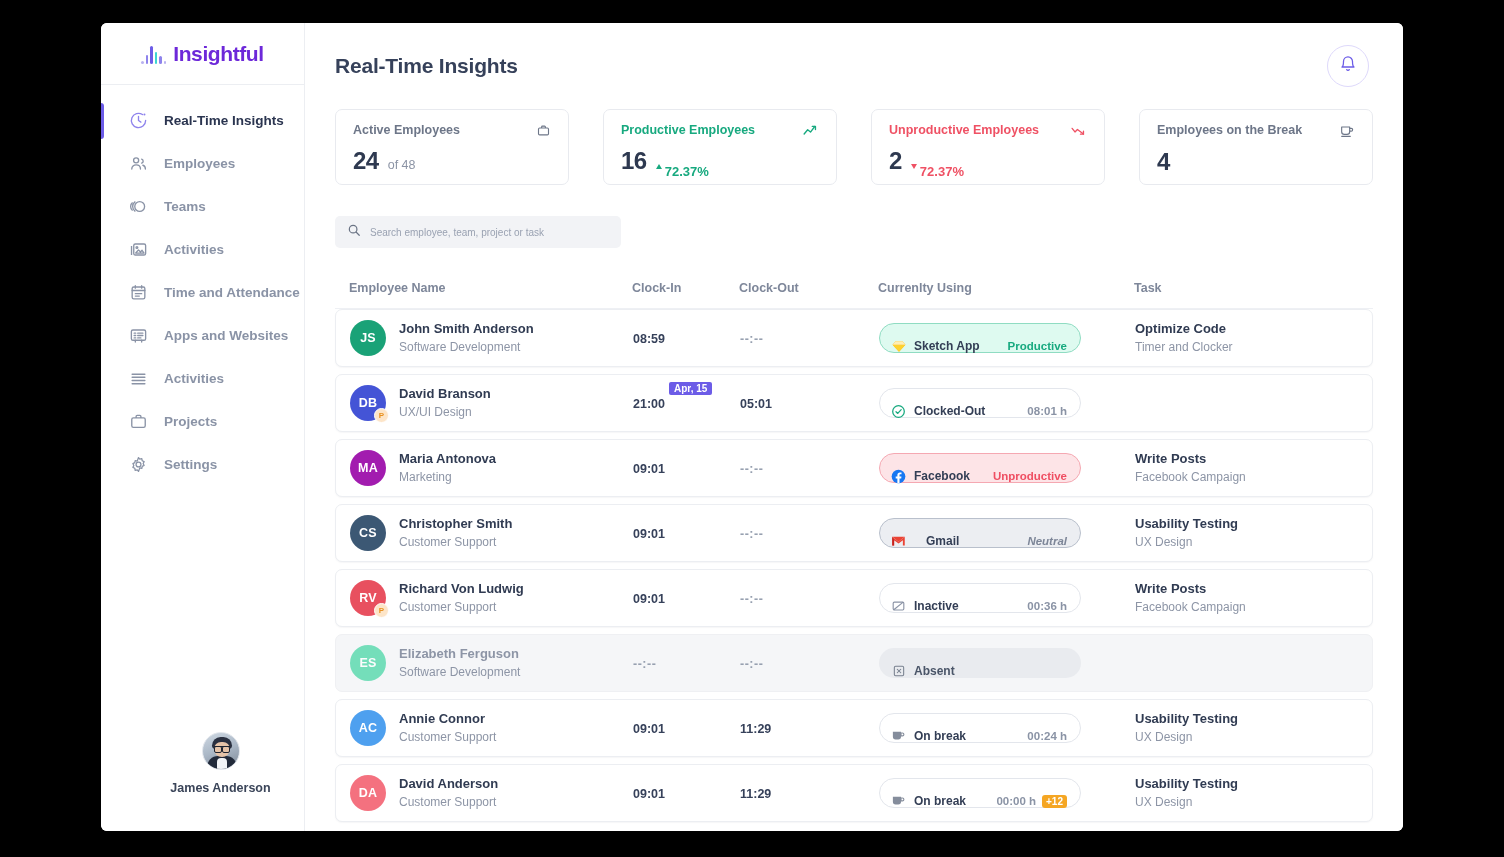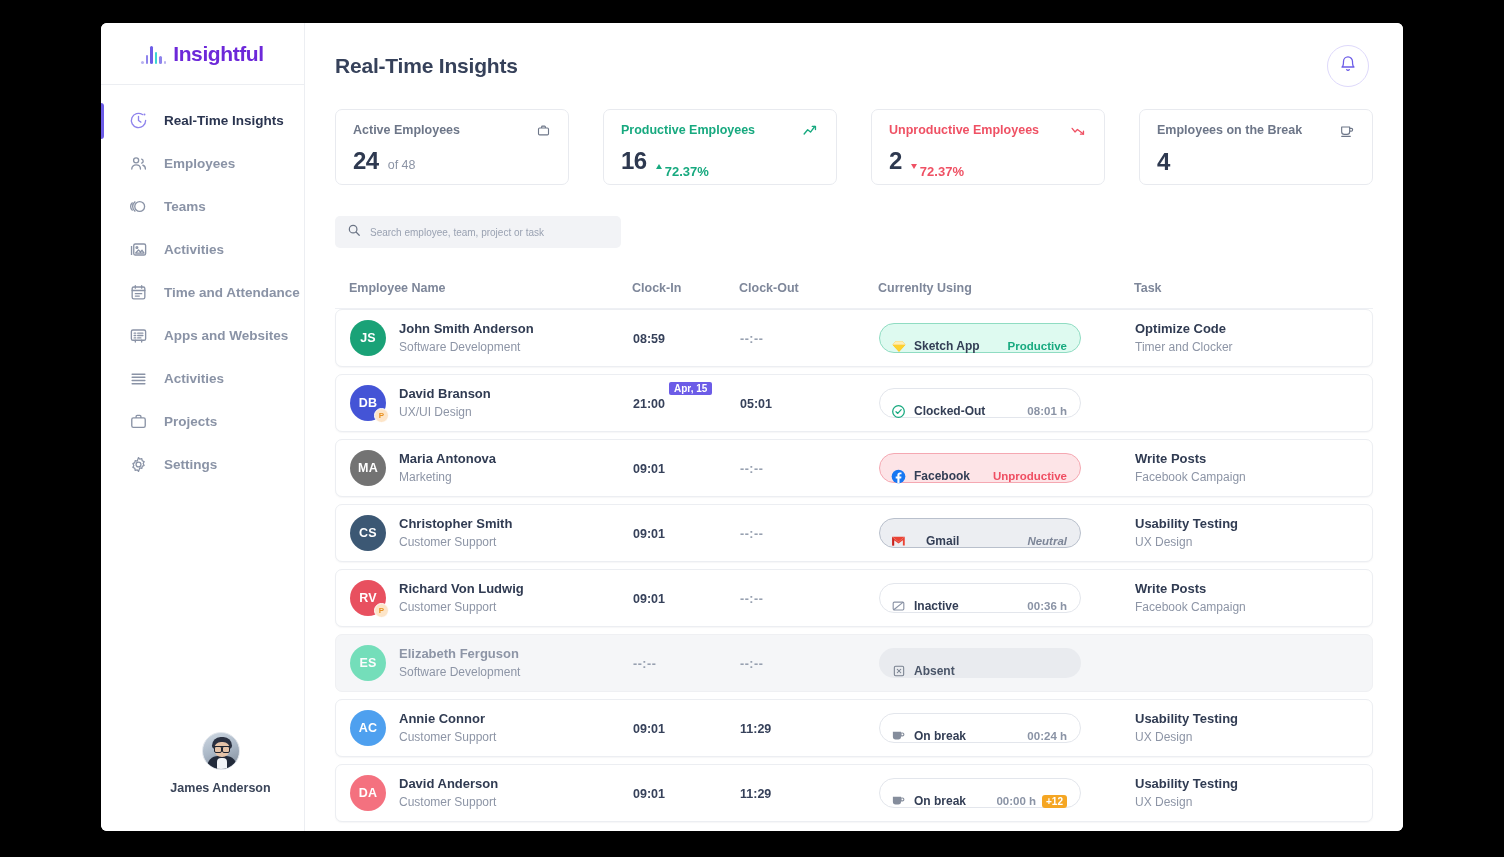--- a/index.html
+++ b/index.html
@@ -551,21 +551,21 @@
                   </span>
                   <span class="ptitle">Clocked-Out</span>
                   <span class="pright">08:01 h</span>
                 </div>
               </div>
               <div class="c-task"></div>
             </div>
             <div class="row">
               <div class="c-name">
                 <div class="emp">
-                  <div class="ava" style="background:#737373">
+                  <div class="ava" style="background:#a21caf">
                     <span>MA</span>
                   </div>
                   <div>
                     <div class="emp-name">Maria Antonova</div>
                     <div class="emp-dept">Marketing</div>
                   </div>
                 </div>
               </div>
               <div class="c-in"><span class="time">09:01</span></div>
               <div class="c-out"><span class="time dash">--:--</span></div>

